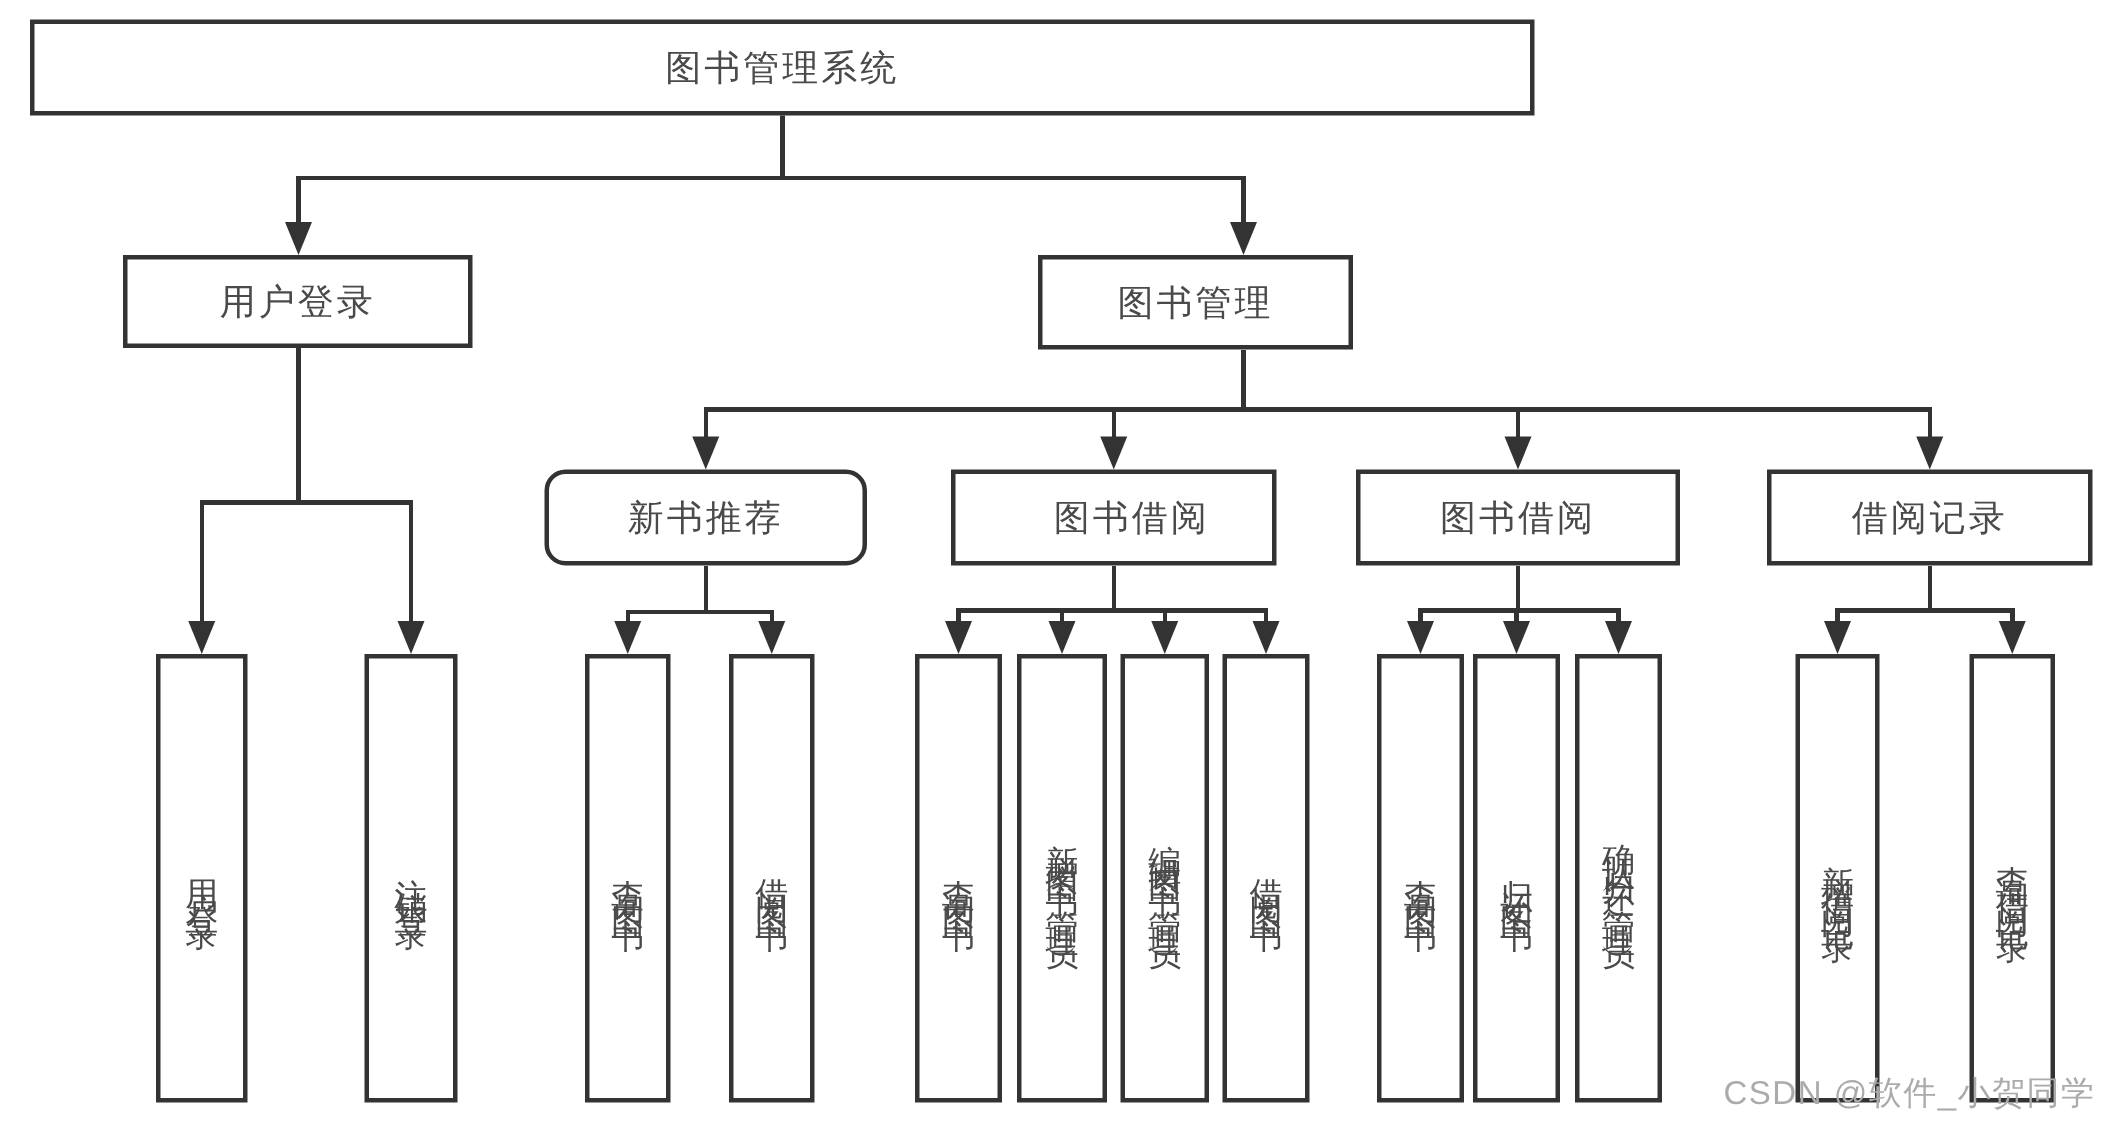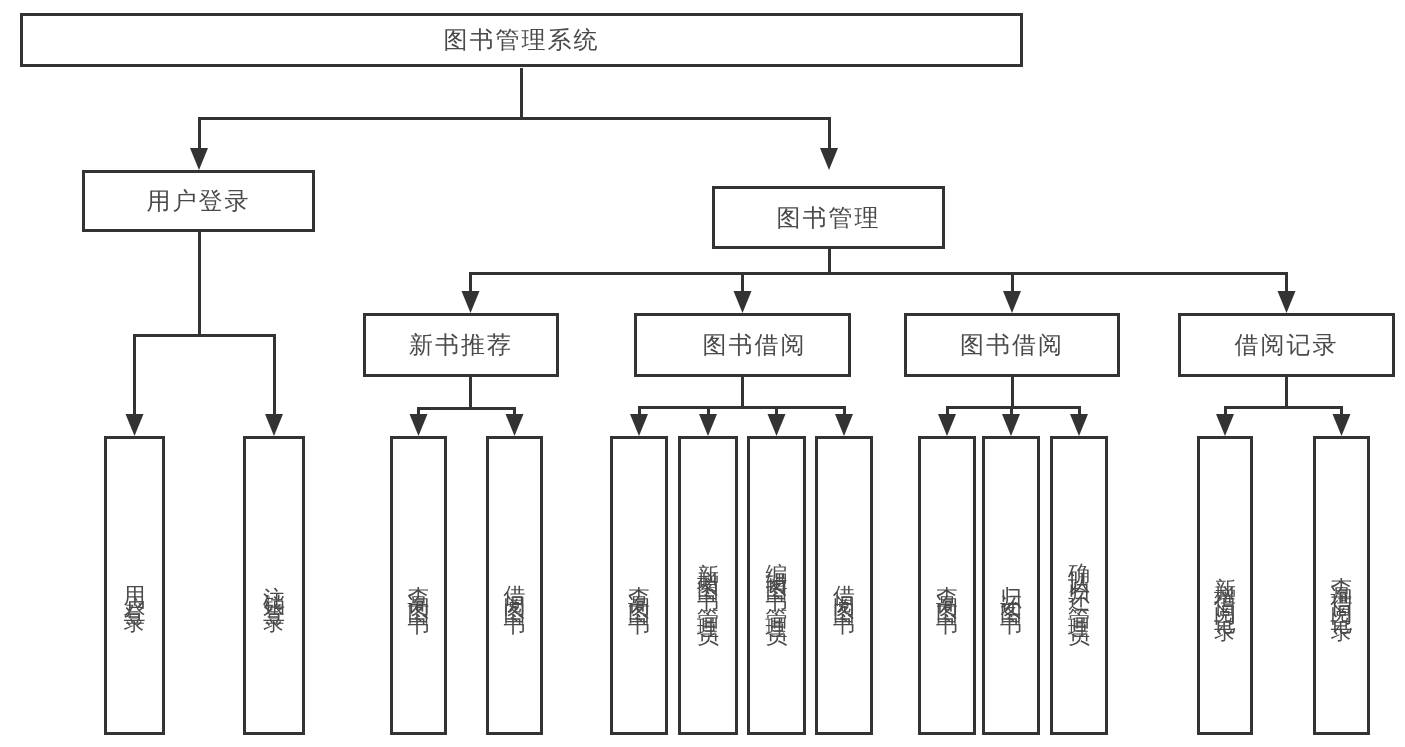--- a/index.html
+++ b/index.html
@@ -131,26 +131,26 @@
     <g>
       <line x1="1286.5" y1="377" x2="1286.5" y2="408.5"></line>
       <line x1="1225" y1="407" x2="1341.5" y2="407"></line>
       <line x1="1225" y1="405.5" x2="1225" y2="418"></line>
       <polygon points="1216,414 1234,414 1225,436"></polygon>
       <line x1="1341.5" y1="405.5" x2="1341.5" y2="418"></line>
       <polygon points="1332.5,414 1350.5,414 1341.5,436"></polygon>
     </g>
   </svg>
 
-  <div class="box" style="left:20px; top:13px; width:1003px; height:54px;">图书管理系统</div>
+  <div class="box" style="left:20px; top:13px; width:1003px; height:64px;">图书管理系统</div>
 
   <div class="box" style="left:82px; top:170px; width:233px; height:62px;">用户登录</div>
-  <div class="box" style="left:712px; top:170px; width:233px; height:63px;margin-top:16px;">图书管理</div>
+  <div class="box" style="left:692px; top:170px; width:210px; height:63px;">图书管理</div>
 
-  <div class="box" style="left:363px; top:313px; width:196px; height:64px;">新书推荐</div>
+  <div class="box" style="left:363px; top:313px; width:215px; height:64px;border-radius:14px;">新书推荐</div>
   <div class="box" style="left:634px; top:313px; width:217px; height:64px;padding-left:24px;">图书借阅</div>
   <div class="box" style="left:904px; top:313px; width:216px; height:64px;">图书借阅</div>
   <div class="box" style="left:1178px; top:313px; width:217px; height:64px;">借阅记录</div>
 
   <div class="box leaf" style="left:104px; top:436px; width:61px; height:299px;">
     <span class="vtext">用户登录</span>
   </div>
   <div class="box leaf" style="left:243px; top:436px; width:62px; height:299px;">
     <span class="vtext">注销登录</span>
   </div>
@@ -185,14 +185,15 @@
     <span class="vtext">确认归还（管理员）</span>
   </div>
 
   <div class="box leaf" style="left:1197px; top:436px; width:56px; height:299px;">
     <span class="vtext">新增借阅记录</span>
   </div>
   <div class="box leaf" style="left:1313px; top:436px; width:57px; height:299px;">
     <span class="vtext">查询借阅记录</span>
   </div>
 
+  <div class="watermark">CSDN @软件_小贺同学</div>
 
 </div>
 
 </body></html>

